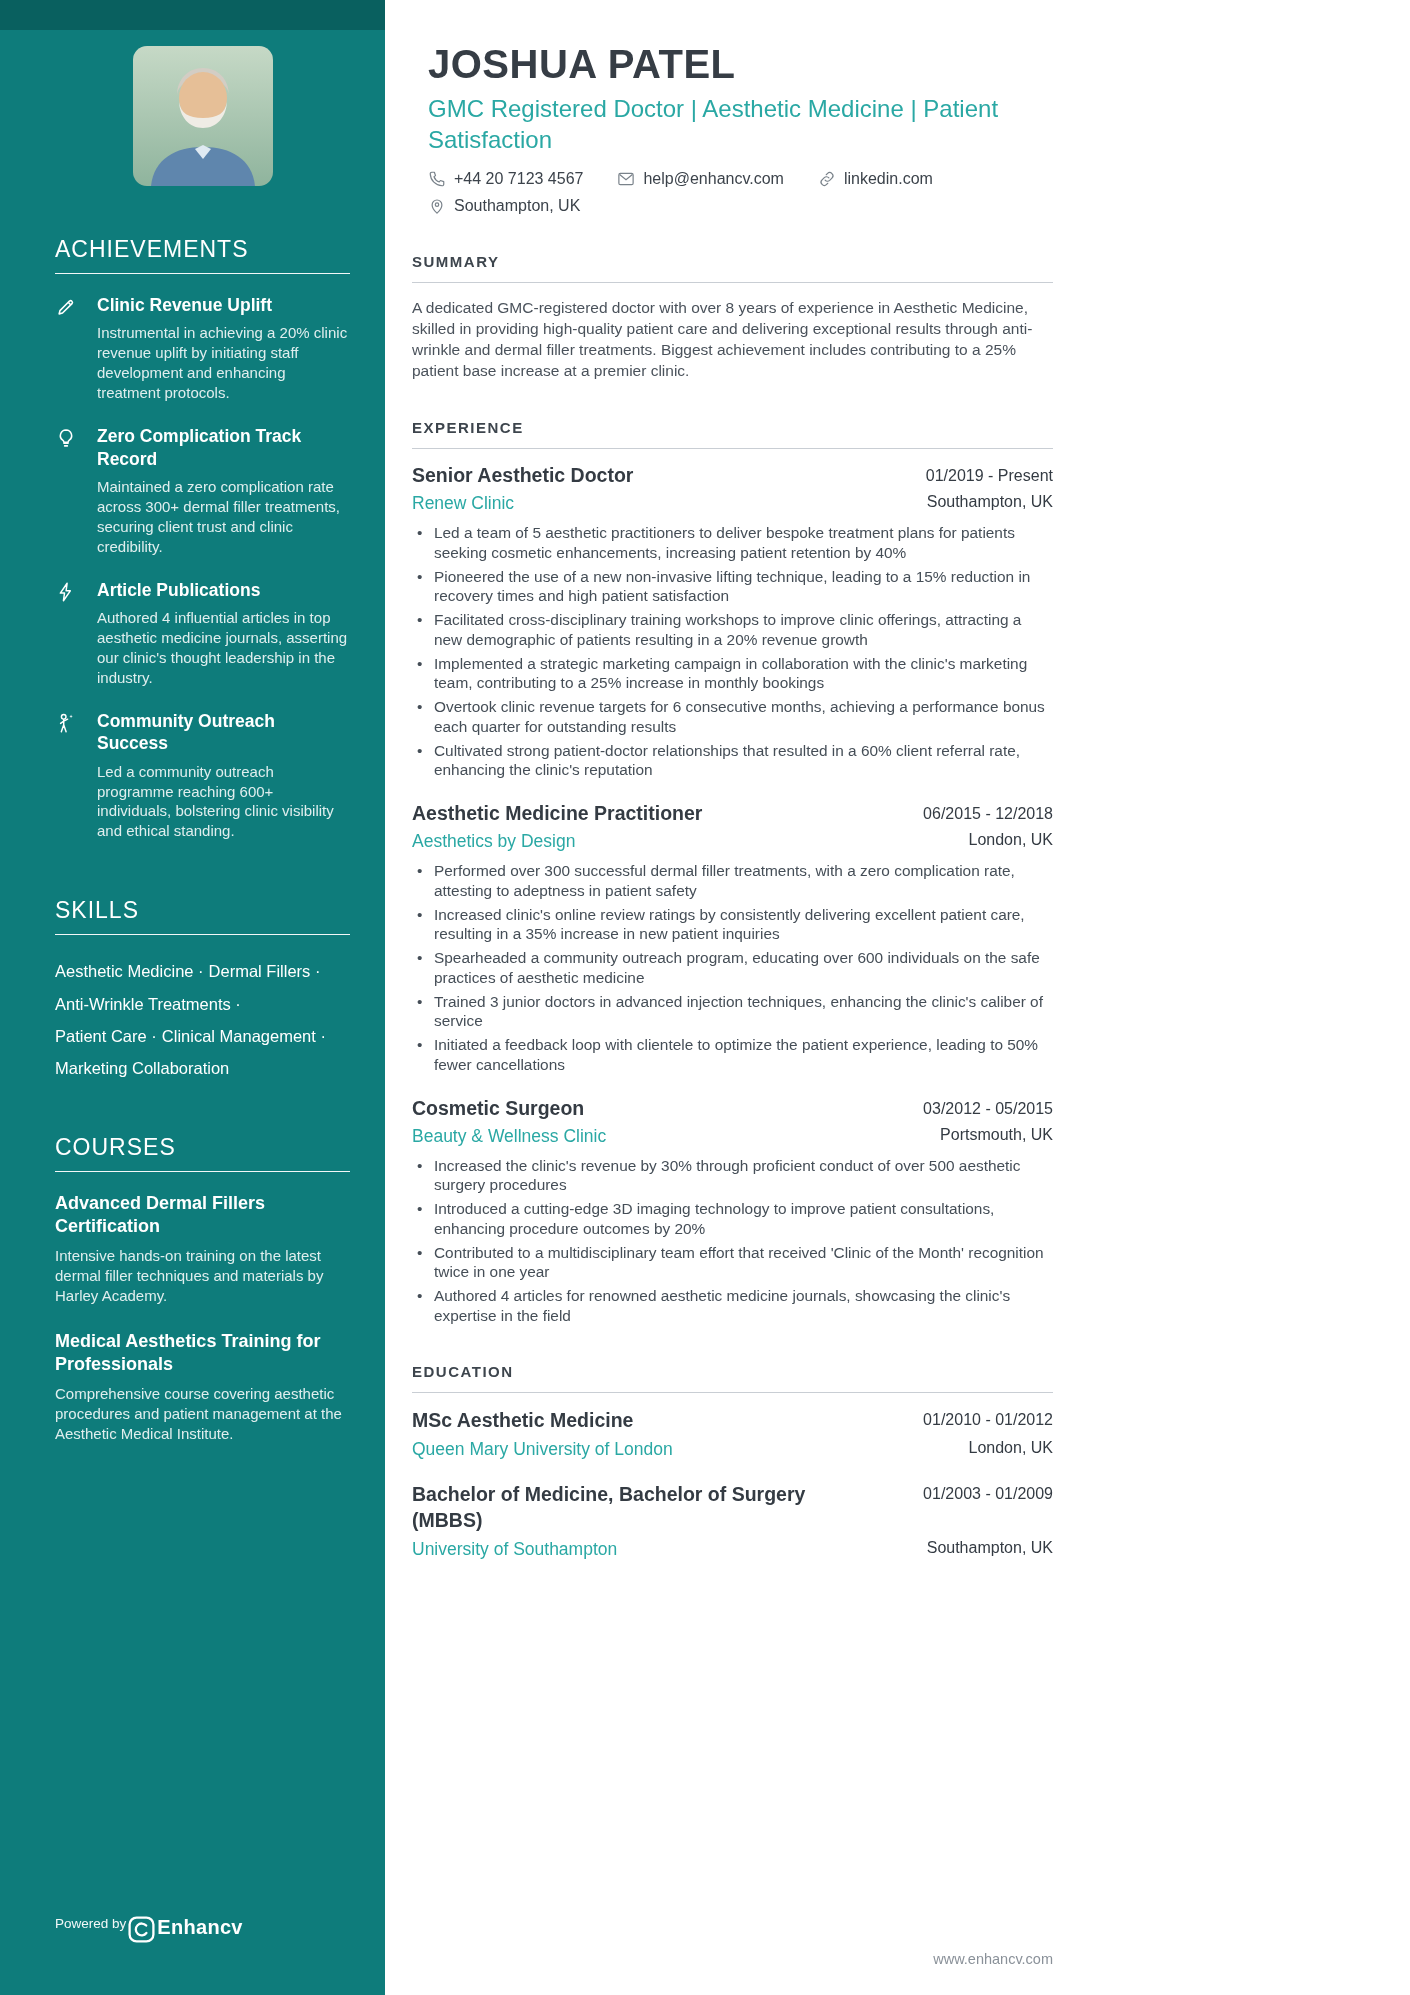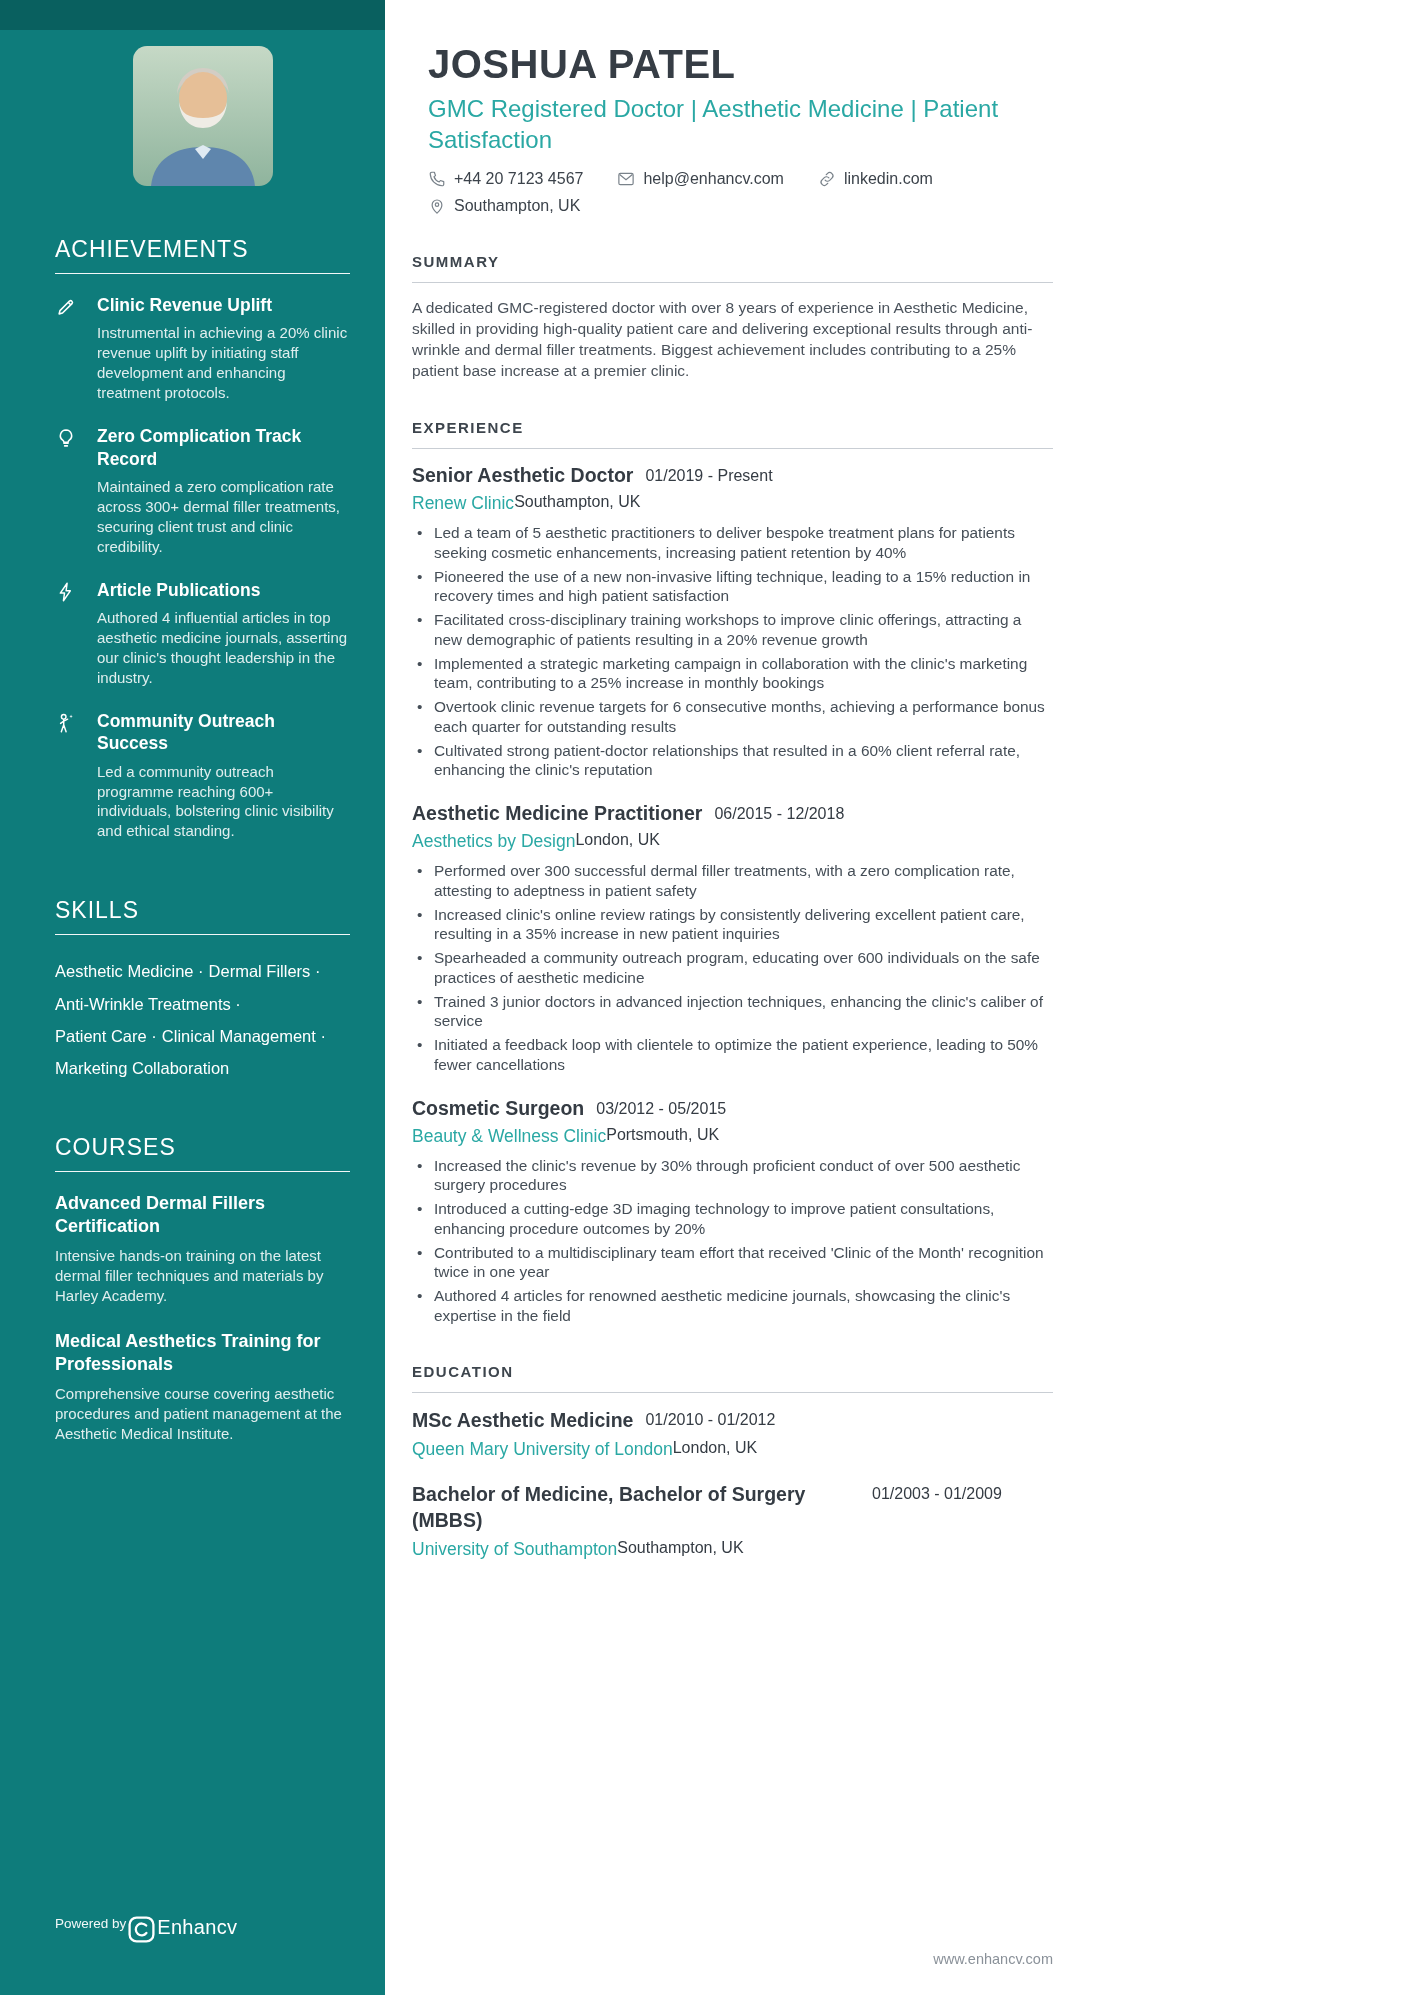--- a/index.html
+++ b/index.html
@@ -21,38 +21,38 @@
   .ach-icon{flex:0 0 22px;width:22px;height:22px;margin-top:2px}
   .ach-title{font-size:17.5px;font-weight:700;line-height:1.28;margin-bottom:7px}
   .ach-desc{font-size:15px;line-height:1.33;color:rgba(255,255,255,.87)}
   .skills-wrap{font-size:16.5px;line-height:1.95}
   .skill{display:inline-block;white-space:nowrap;margin-right:5px}
   .course{margin-bottom:24px}
   .course-title{font-size:18px;font-weight:700;line-height:1.28;margin-bottom:8px}
   .course-desc{font-size:15px;line-height:1.33;color:rgba(255,255,255,.87)}
   .s-footer{margin-top:auto;display:flex;align-items:flex-start;gap:2px}
   .powered{font-size:13.5px;color:rgba(255,255,255,.95)}
-  .brand{font-size:20px;font-weight:400;letter-spacing:.3px}
+  .brand{font-size:20px;font-weight:700;letter-spacing:.3px}
 
   
   .main{flex:1;display:flex;flex-direction:column;padding:42px 0 28px 27px}
   .content{width:641px}
   .header-block{padding-left:16px}
   .name{font-size:40px;font-weight:700;color:#363d45;letter-spacing:.5px;line-height:1.1}
   .title{font-size:24px;color:var(--accent,#2aa8a4);line-height:1.3;margin-top:7px;max-width:620px}
   .contact-row{display:flex;gap:34px;margin-top:15px;align-items:center;flex-wrap:wrap}
   .contact-item{display:flex;align-items:center;gap:8px;font-size:16px;color:#3c434b}
   .contact-row2{margin-top:9px}
   .cicon{width:18px;height:18px;flex:0 0 18px}
   .m-section{margin-top:38px}
   .m-head{font-size:15px;font-weight:700;letter-spacing:1.5px;color:#3d454d;padding-bottom:12px;
           border-bottom:1px solid #c9ced4;margin-bottom:15px}
   .summary-text{font-size:15.5px;line-height:1.34;color:#4a525b}
   .job{margin-bottom:23px}
-  .row{display:flex;align-items:flex-start}
+  .row{display:flex;justify-content:space-between;align-items:flex-start}
   .row2{margin-top:6px}
   .job-title{font-size:19.5px;font-weight:600;color:#343b43;padding-right:12px}
   .degree-title{max-width:460px;line-height:1.3}
   .job-dates{font-size:16px;color:#343b43;white-space:nowrap;padding-top:3px}
   .company{font-size:17.5px;font-weight:500;color:var(--accent,#2aa8a4)}
   .job-loc{font-size:16px;color:#343b43}
   ul.bullets{list-style:none;margin-top:9px}
   .bullets li{position:relative;padding-left:22px;font-size:15.4px;line-height:1.25;color:#454e57;margin-bottom:5px}
   .bullets li::before{content:"\2022";position:absolute;left:5px;top:0;color:#454e57}
   .degree{margin-bottom:22px}

